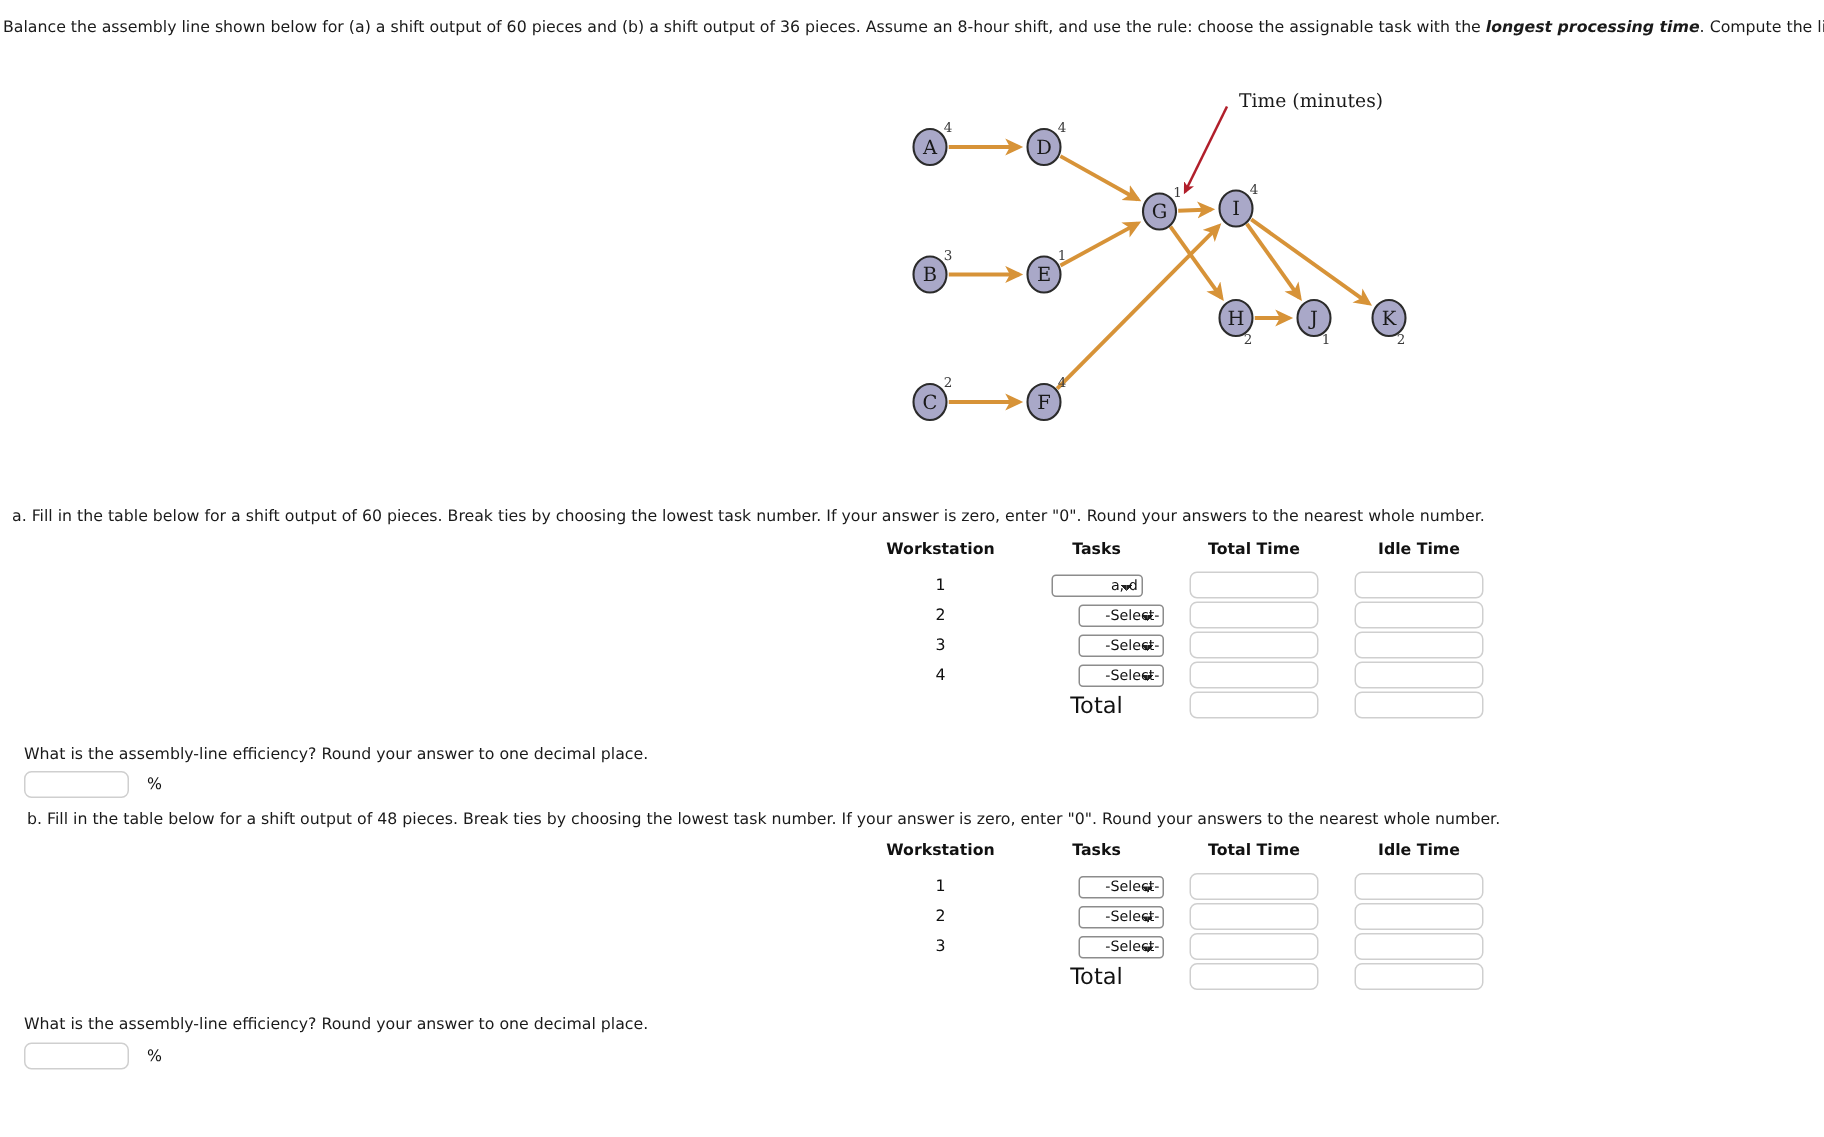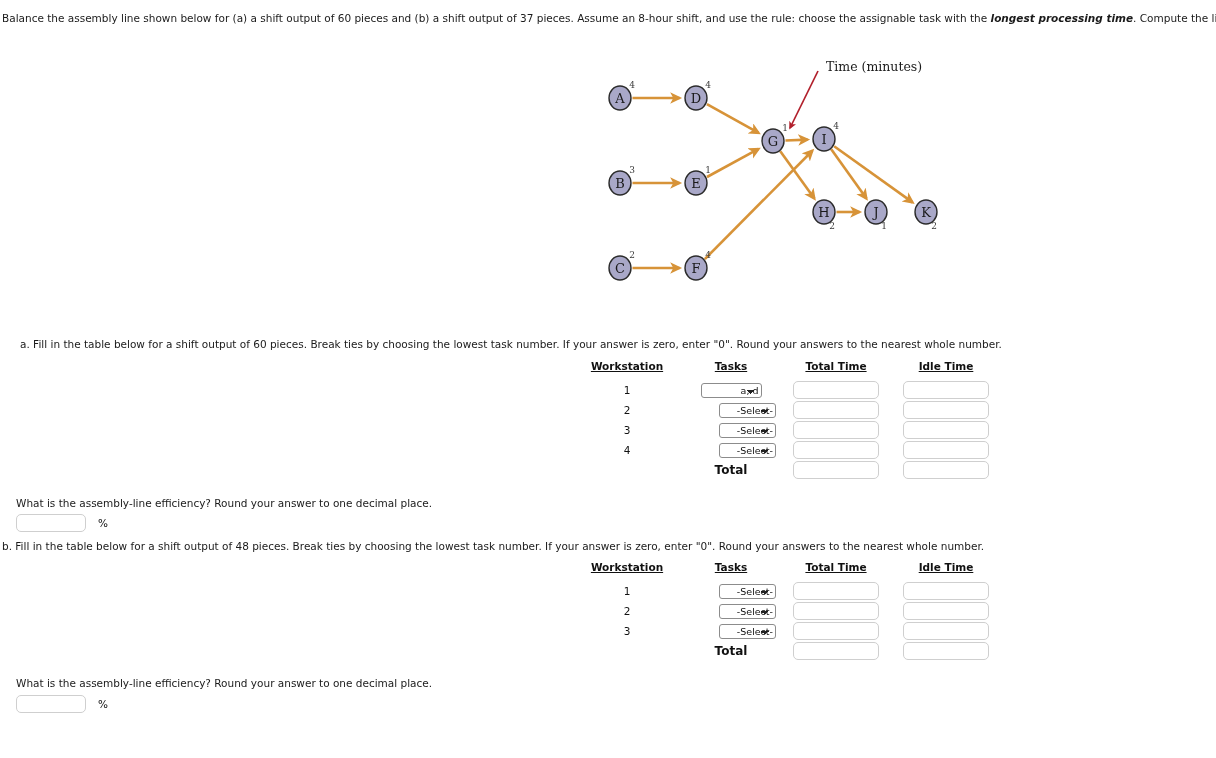--- a/index.html
+++ b/index.html
@@ -33,53 +33,52 @@
   .diagram svg { display: block; }
 
   
   .qline {
     position: absolute;
     font-size: 10.5px;
     line-height: 14px;
     color: #1a1a1a;
     white-space: nowrap;
   }
-  .qa { left: 20px; top: 337px; }
-  .qb { left: 2px; top: 539px; }
+  .qa { left: 8px; top: 337px; }
+  .qb { left: 18px; top: 539px; }
   .eff-a { left: 16px; top: 496px; }
   .eff-b { left: 16px; top: 676px; }
 
   
   .tbl {
     position: absolute;
     border-collapse: separate;
     border-spacing: 0;
     font-size: 10.5px;
   }
   .tbl-a { left: 573px; top: 360px; }
   .tbl-b { left: 573px; top: 561px; }
   .tbl th {
     font-size: 10.5px;
     font-weight: bold;
     color: #111;
     padding: 0 0 8px 0;
     text-align: center;
-    text-decoration: underline;
   }
   .tbl th.c-ws { width: 108px; }
   .tbl th.c-task { width: 100px; }
   .tbl th.c-total { width: 110px; }
   .tbl th.c-idle { width: 110px; }
   .tbl td {
     text-align: center;
     padding: 1px 0;
     vertical-align: middle;
   }
   .ws-num { font-size: 10.5px; color: #111; }
-  .total-lbl { font-size: 12px; color: #111; padding-top: 4px; font-weight: bold; }
+  .total-lbl { font-size: 15px; color: #111; padding-top: 4px; }
 
   select.sel {
     font-family: "DejaVu Sans", "Liberation Sans", sans-serif;
     font-size: 9.5px;
     color: #111;
     background: #ffffff;
     border: 1px solid #8c8c8c;
     border-radius: 3px;
     height: 15px;
     padding: 0 2px 0 4px;
@@ -128,21 +127,21 @@
     font-family: "DejaVu Sans", "Liberation Sans", sans-serif;
     padding: 0 4px;
   }
   .pct { font-size: 10.5px; color: #111; }
 </style>
 </head>
 <body>
 
 <div class="page">
 
-  <div class="prompt"><span>Balance the assembly line shown below for (a) a shift output of 60 pieces and (b) a shift output of 37 pieces. Assume an 8-hour shift, and use the rule: choose the assignable task with the </span><i>longest processing time</i><span>. Compute the line efficiency for each case.</span></div>
+  <div class="prompt"><span>Balance the assembly line shown below for (a) a shift output of 60 pieces and (b) a shift output of 36 pieces. Assume an 8-hour shift, and use the rule: choose the assignable task with the </span><i>longest processing time</i><span>. Compute the line efficiency for each case.</span></div>
 
   <div class="diagram">
     <svg id="diagram-svg" width="400" height="245" viewBox="580 50 400 245">
         <defs>
           <marker id="ah" markerWidth="5" markerHeight="5" refX="3.6" refY="2.2" orient="auto">
             <path d="M0,0 L4.6,2.2 L0,4.4 L1.2,2.2 Z" fill="#d79338"></path>
           </marker>
           <marker id="ar" markerWidth="5" markerHeight="5" refX="3.6" refY="2.2" orient="auto">
             <path d="M0,0 L4.6,2.2 L0,4.4 L1.2,2.2 Z" fill="#b11f2b"></path>
           </marker>

